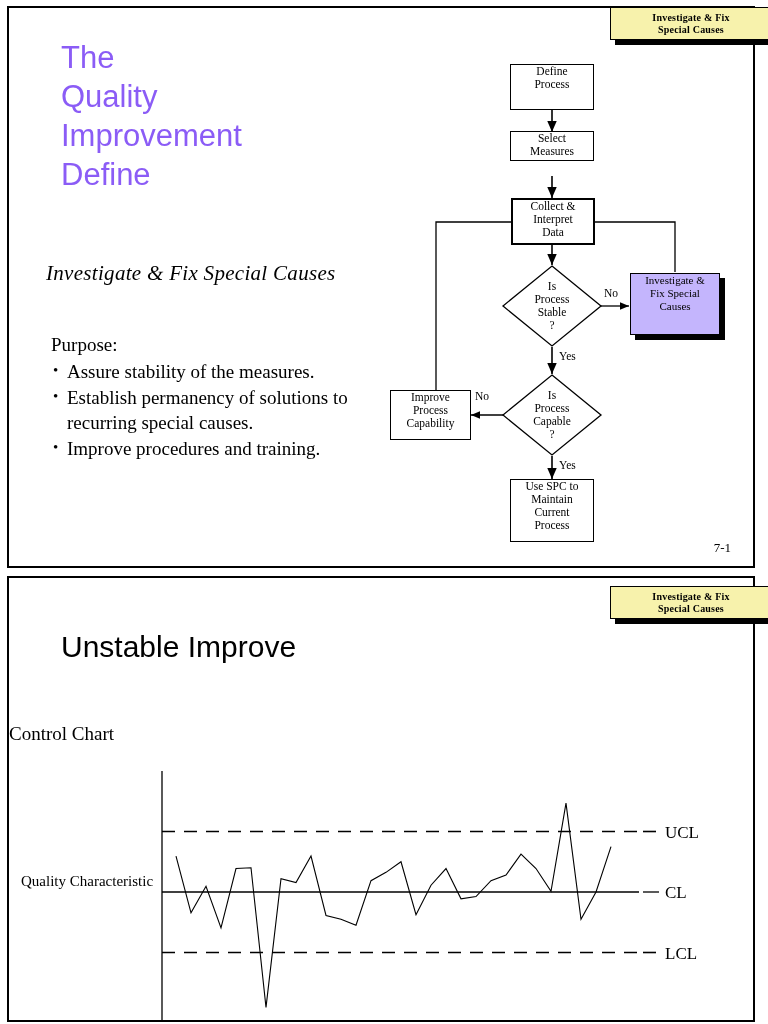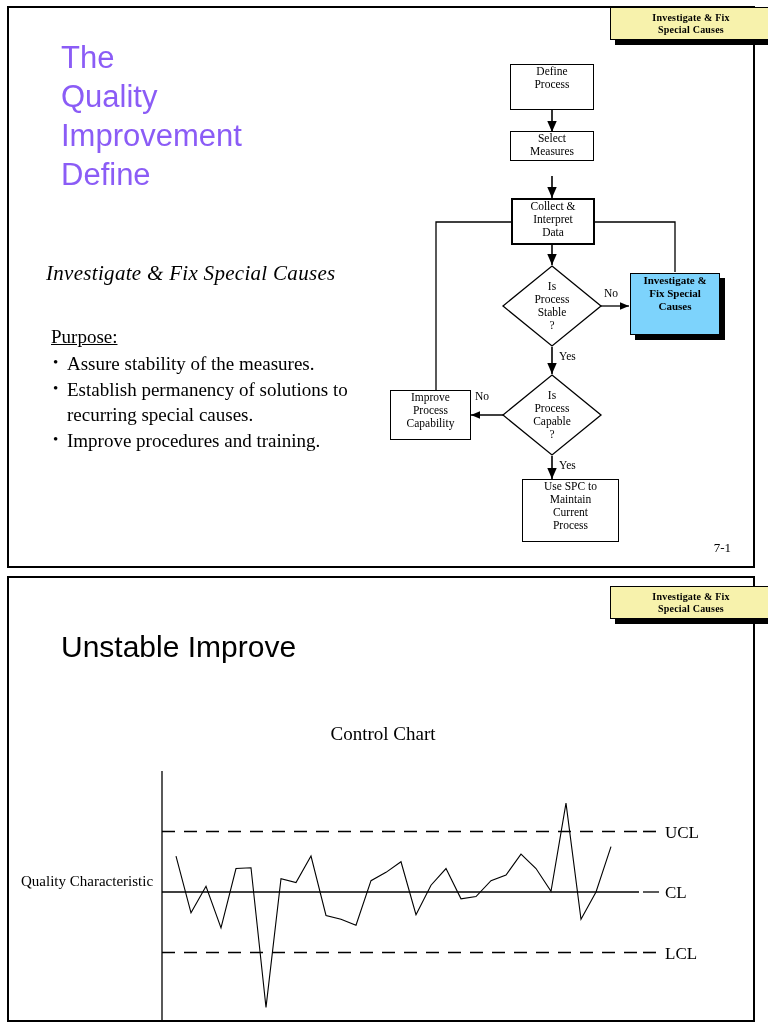--- a/index.html
+++ b/index.html
@@ -18,45 +18,45 @@
   #banner1{left:601px;top:-1px;width:162px;}
   #banner2{left:601px;top:8px;width:162px;}
 
   
   .big-title{position:absolute;left:52px;top:30px;width:330px;
              font-family:"Liberation Sans",sans-serif;font-size:31px;line-height:39px;
              font-weight:400;color:#8b5cf6;}
   .sub-title{position:absolute;left:37px;top:253px;width:380px;
              font-style:italic;font-size:21px;letter-spacing:.3px;}
   .purpose{position:absolute;left:42px;top:308px;width:330px;font-size:19px;line-height:25px;}
-  .purpose .lead{margin:8px 0 2px 0;text-decoration:underline;}
+  .purpose .lead{margin:16px 0 2px 0;}
   .purpose ul{list-style:none;margin:0;padding:0;}
   .purpose li{position:relative;padding-left:16px;margin:0 0 1px 0;}
   .purpose li:before{content:"\2022";position:absolute;left:2px;top:-1px;font-size:15px;}
   .pagenum{position:absolute;right:22px;bottom:10px;font-size:13px;}
 
   
   #flow{position:absolute;left:370px;top:46px;width:370px;height:500px;}
   .fbox{position:absolute;box-sizing:border-box;border:1px solid #000;background:#fff;
         display:flex;align-items:flex-start;justify-content:center;text-align:center;
         font-size:11.5px;line-height:13px;}
   .fbox.heavy{border:2px solid #000;}
-  .fbox.yellow{background:#7dd3fc;border:1px solid #000;font-weight:bold;font-size:11px;
+  .fbox.yellow{background:#c4b5fd;border:1px solid #000;font-weight:normal;font-size:11px;
                line-height:13px;box-shadow:5px 5px 0 #000;}
   .diamond{position:absolute;}
   .diamond .dlabel{position:absolute;left:0;top:0;width:100%;height:100%;
         display:flex;flex-direction:column;align-items:center;justify-content:center;
         text-align:center;font-size:11.5px;line-height:13px;}
   .edge-label{position:absolute;font-size:11.5px;}
   svg.wires{position:absolute;left:0;top:0;width:370px;height:500px;overflow:visible;}
 
   
   .s2-title{position:absolute;left:52px;top:52px;font-family:"Liberation Sans",sans-serif;
             font-size:30px;font-weight:400;}
-  .chart-title{position:absolute;left:0;top:145px;width:748px;text-align:center;font-size:19px;}
+  .chart-title{position:absolute;left:0;top:145px;width:748px;font-size:19px;}
   #chartwrap{position:absolute;left:0;top:185px;width:744px;height:258px;}
   .qc-label{position:absolute;left:12px;top:295px;font-size:15px;white-space:nowrap;}
 </style>
 </head>
 <body>
 
 <div class="page">
 
   <div class="slide" id="slide1">
 
@@ -165,21 +165,21 @@
       </div>
 
       <div class="fbox" style="left:11px;top:336px;width:81px;height:50px;">
         <div>
           <div>Improve</div>
           <div>Process</div>
           <div>Capability</div>
         </div>
       </div>
 
-      <div class="fbox" style="left:131px;top:425px;width:97px;height:63px;margin-left:12px;">
+      <div class="fbox" style="left:131px;top:425px;width:84px;height:63px;">
         <div>
           <div>Use SPC to</div>
           <div>Maintain</div>
           <div>Current</div>
           <div>Process</div>
         </div>
       </div>
 
       <div class="edge-label" style="left:225px;top:233px;">No</div>
       <div class="edge-label" style="left:180px;top:296px;">Yes</div>

